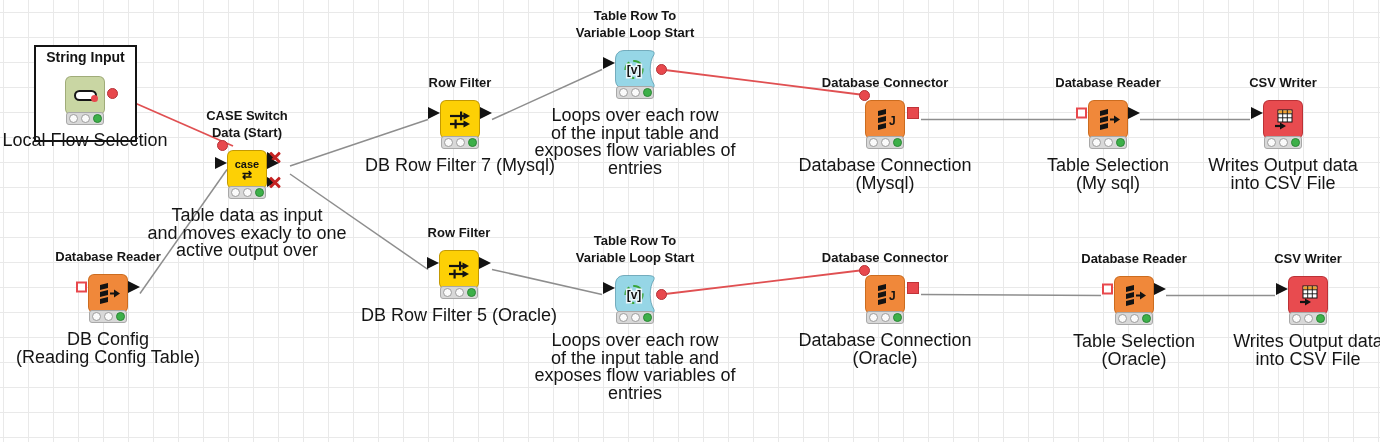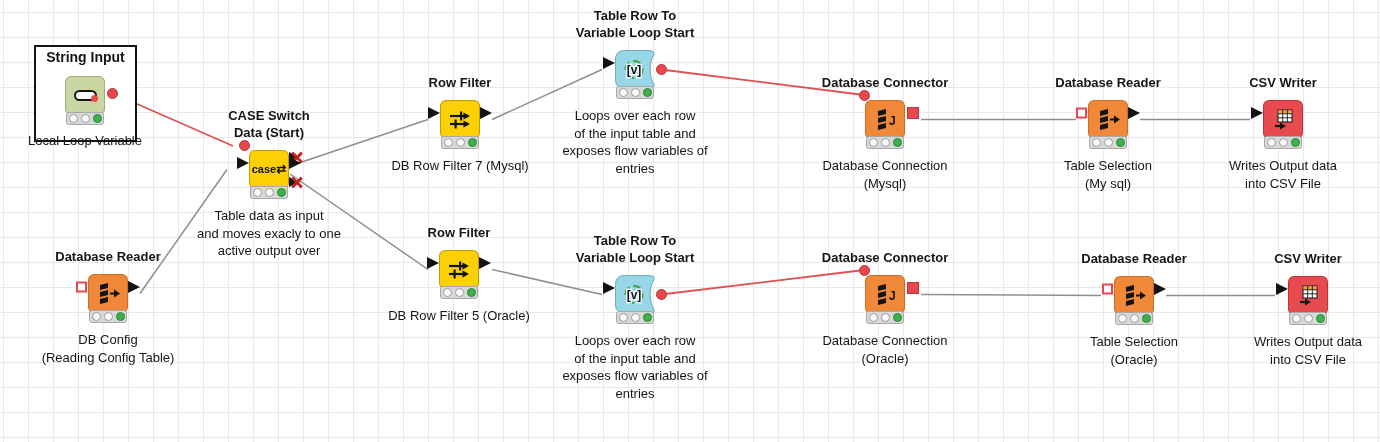--- a/index.html
+++ b/index.html
@@ -37,21 +37,21 @@
   .body.olive{background:var(--node-olive,#c9d6a3);border:1px solid rgba(120,130,80,.5);}
   .body.plain{background:transparent;border:none;}
 
   .title{
     position:absolute;bottom:calc(100% + 9px);left:50%;transform:translateX(-50%);
     width:max-content;text-align:center;font-weight:bold;font-size:13px;line-height:17px;
     color:#151515;white-space:pre-line;z-index:3;
   }
   .comment{
     position:absolute;top:calc(100% + 31px);left:50%;transform:translateX(-50%);
-    width:max-content;text-align:center;font-size:13px;line-height:17.5px;
+    width:max-content;text-align:center;font-size:18px;line-height:17.5px;
     color:#151515;white-space:pre-line;z-index:3;
   }
   .traffic{
     position:absolute;top:calc(100% + 10px);left:50%;transform:translateX(-50%);
     width:38px;height:13px;background:#d8d8d8;border:1px solid #a8a8a8;border-radius:3px;
     display:flex;align-items:center;justify-content:space-between;padding:0 1.5px;box-sizing:border-box;
   }
   .dot{width:9px;height:9px;border-radius:50%;background:#fafafa;border:1px solid #9c9c9c;box-sizing:border-box;}
   .dot.on{background:var(--traffic-green,#3db049);border-color:#2c8736;}
 
@@ -62,21 +62,21 @@
   .p-dot{position:absolute;width:11px;height:11px;border-radius:50%;background:var(--port-red,#e8484d);border:1px solid #b53338;box-sizing:border-box;}
   .p-sq-hollow{position:absolute;width:11px;height:11px;background:#fff;border:2px solid var(--port-red,#e8484d);box-sizing:border-box;left:-12px;top:50%;transform:translateY(-50%);}
   .p-sq-solid{position:absolute;width:12px;height:12px;background:var(--port-red,#e8484d);border:1px solid #c03338;box-sizing:border-box;left:calc(100% + 2px);top:50%;transform:translateY(-50%);}
   .xmark{position:absolute;width:13px;height:13px;left:calc(100% + 1px);}
   .xmark::before,.xmark::after{content:"";position:absolute;left:-0.5px;top:5px;width:14px;height:3px;background:var(--inactive-x-red,#c42222);border-radius:1px;}
   .xmark::before{transform:rotate(45deg);}
   .xmark::after{transform:rotate(-45deg);}
   .xtri{position:absolute;left:100%;width:0;height:0;border-top:5px solid transparent;border-bottom:5px solid transparent;border-left:9px solid #131313;}
 
   
-  .case-txt{display:flex;flex-direction:row;align-items:center;line-height:11px;color:#111;}
+  .case-txt{display:flex;flex-direction:column;align-items:center;line-height:11px;color:#111;}
   .case-txt .cword{font-weight:bold;font-size:11px;}
   .case-txt .carr{font-size:12px;font-weight:bold;}
   .pill{position:relative;width:23px;height:11px;background:#fff;border:2px solid #161616;border-radius:6px;box-sizing:border-box;}
   .pill-dot{position:absolute;right:-3px;bottom:-3px;width:7px;height:7px;border-radius:50%;background:var(--port-red,#e8484d);}
   svg.nicon{display:block;}
 </style>
 </head>
 <body>
 
 <div id="canvas">
@@ -105,24 +105,24 @@
       <div class="pill">
           <span class="pill-dot"></span>
         </div>
     </div>
     <span class="p-dot" style="left:41.5px;top:11.5px"></span>
     <div class="traffic">
         <span class="dot"></span>
         <span class="dot"></span>
         <span class="dot on"></span>
       </div>
-    <div class="comment" style="top:calc(100% + 30px)">Local Loop Variable</div>
-  </div>
-
-  <div class="node" style="left:249px;top:150px">
+    <div class="comment" style="top:calc(100% + 30px)">Local Flow Selection</div>
+  </div>
+
+  <div class="node" style="left:227px;top:150px">
     <div class="title">CASE Switch
 Data (Start)</div>
     <div class="body yellow">
       <div class="case-txt">
           <span class="cword">case</span>
           <span class="carr">⇄</span>
         </div>
     </div>
     <span class="p-dot" style="left:-10px;top:-10px"></span>
     <span class="p-tri p-in"></span>

